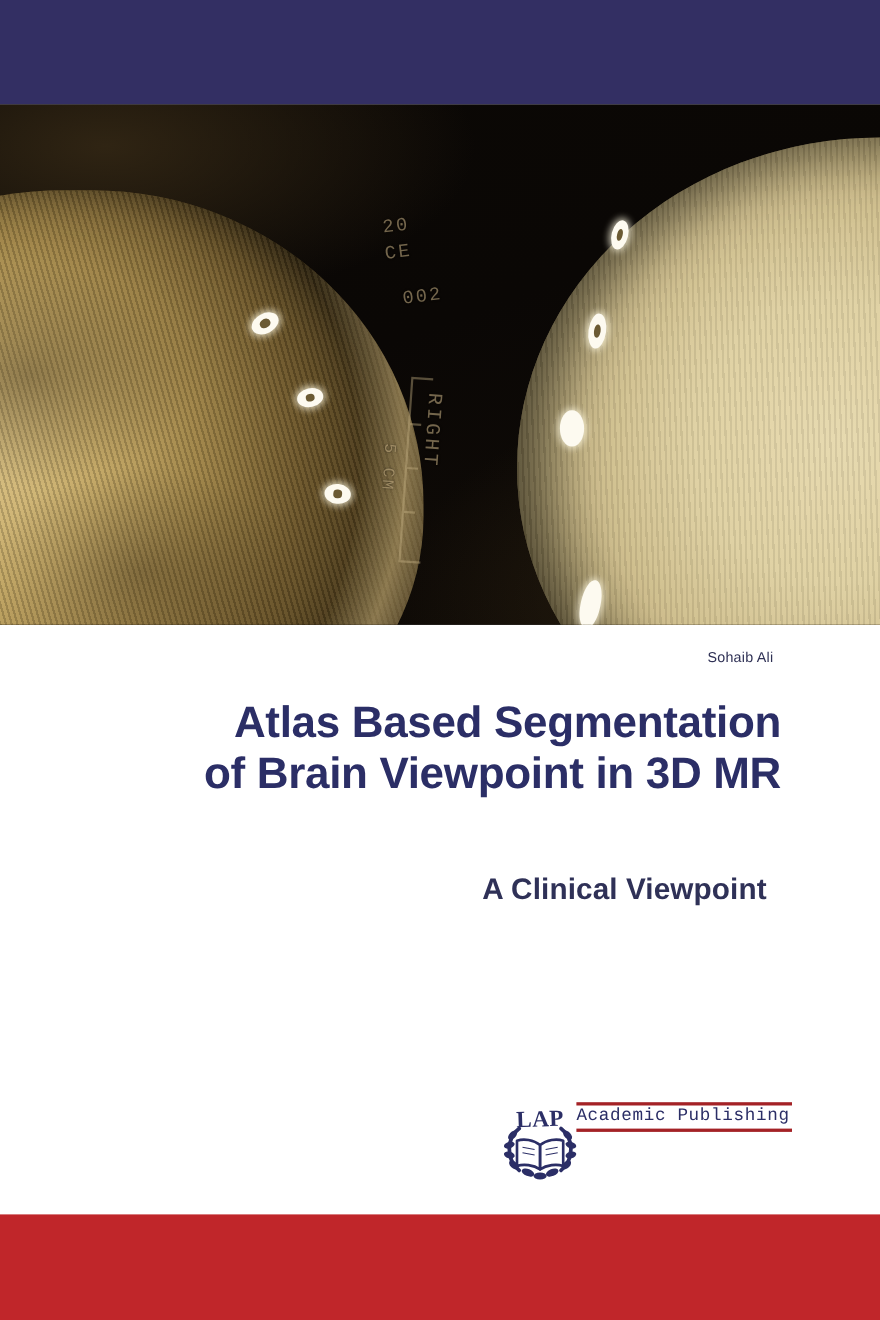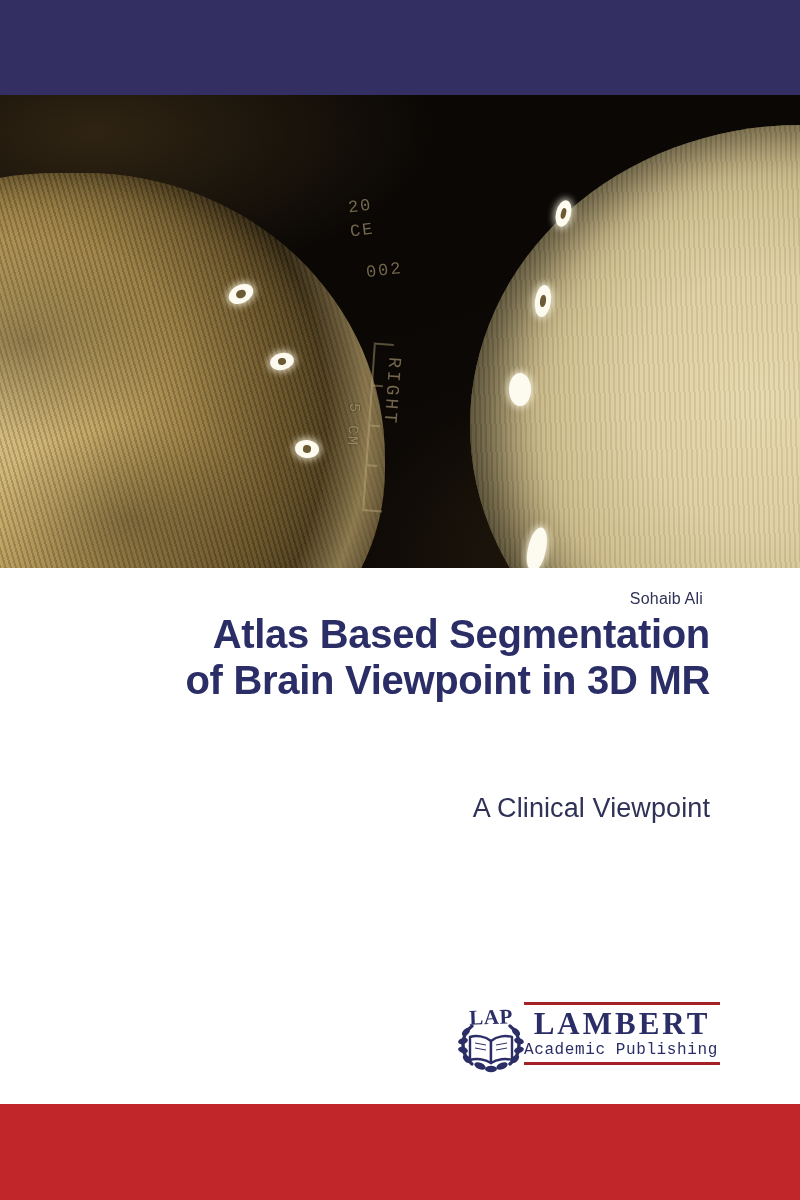--- a/index.html
+++ b/index.html
@@ -171,45 +171,46 @@
     left: 0;
     width: 10px;
     border-top: 2px solid rgba(196,176,132,0.6);
   }
 
   
   .author {
     position: absolute;
     right: 97px;
     top: 590px;
-    font-size: 16px;
+    font-size: 13px;
     color: #2f3155;
     letter-spacing: 0.2px;
   }
 
   .title {
     position: absolute;
     right: 90px;
-    top: 611px;
+    top: 634px;
     width: 660px;
     text-align: right;
     font-size: 40px;
     line-height: 46px;
     font-weight: bold;
     color: #2b2e66;
     letter-spacing: -0.3px;
   }
 
   .subtitle {
     position: absolute;
-    right: 90px;
+    right: 103px;
     top: 793px;
     font-size: 27px;
     color: #2f3157;
     letter-spacing: 0.1px;
+    font-weight: bold;
   }
 
   
   .logo {
     position: absolute;
     left: 455px;
     top: 1000px;
     width: 265px;
     height: 80px;
   }
@@ -352,20 +353,19 @@
           <line x1="20" y1="44" x2="31" y2="46" stroke="#2b2e66" stroke-width="1"></line>
           <line x1="41" y1="41" x2="52" y2="39" stroke="#2b2e66" stroke-width="1"></line>
           <line x1="41" y1="46" x2="52" y2="44" stroke="#2b2e66" stroke-width="1"></line>
         </g>
       </svg>
       <div class="lap-text">LAP</div>
     </div>
 
     <div class="wordmark">
       <div class="rule"></div>
-      <div class="lambert">LAMBERT</div>
       <div class="acadpub">Academic Publishing</div>
       <div class="rule bottom"></div>
     </div>
   </div>
 
   <div class="bottom-band"></div>
 </div>
 
 </body></html>

